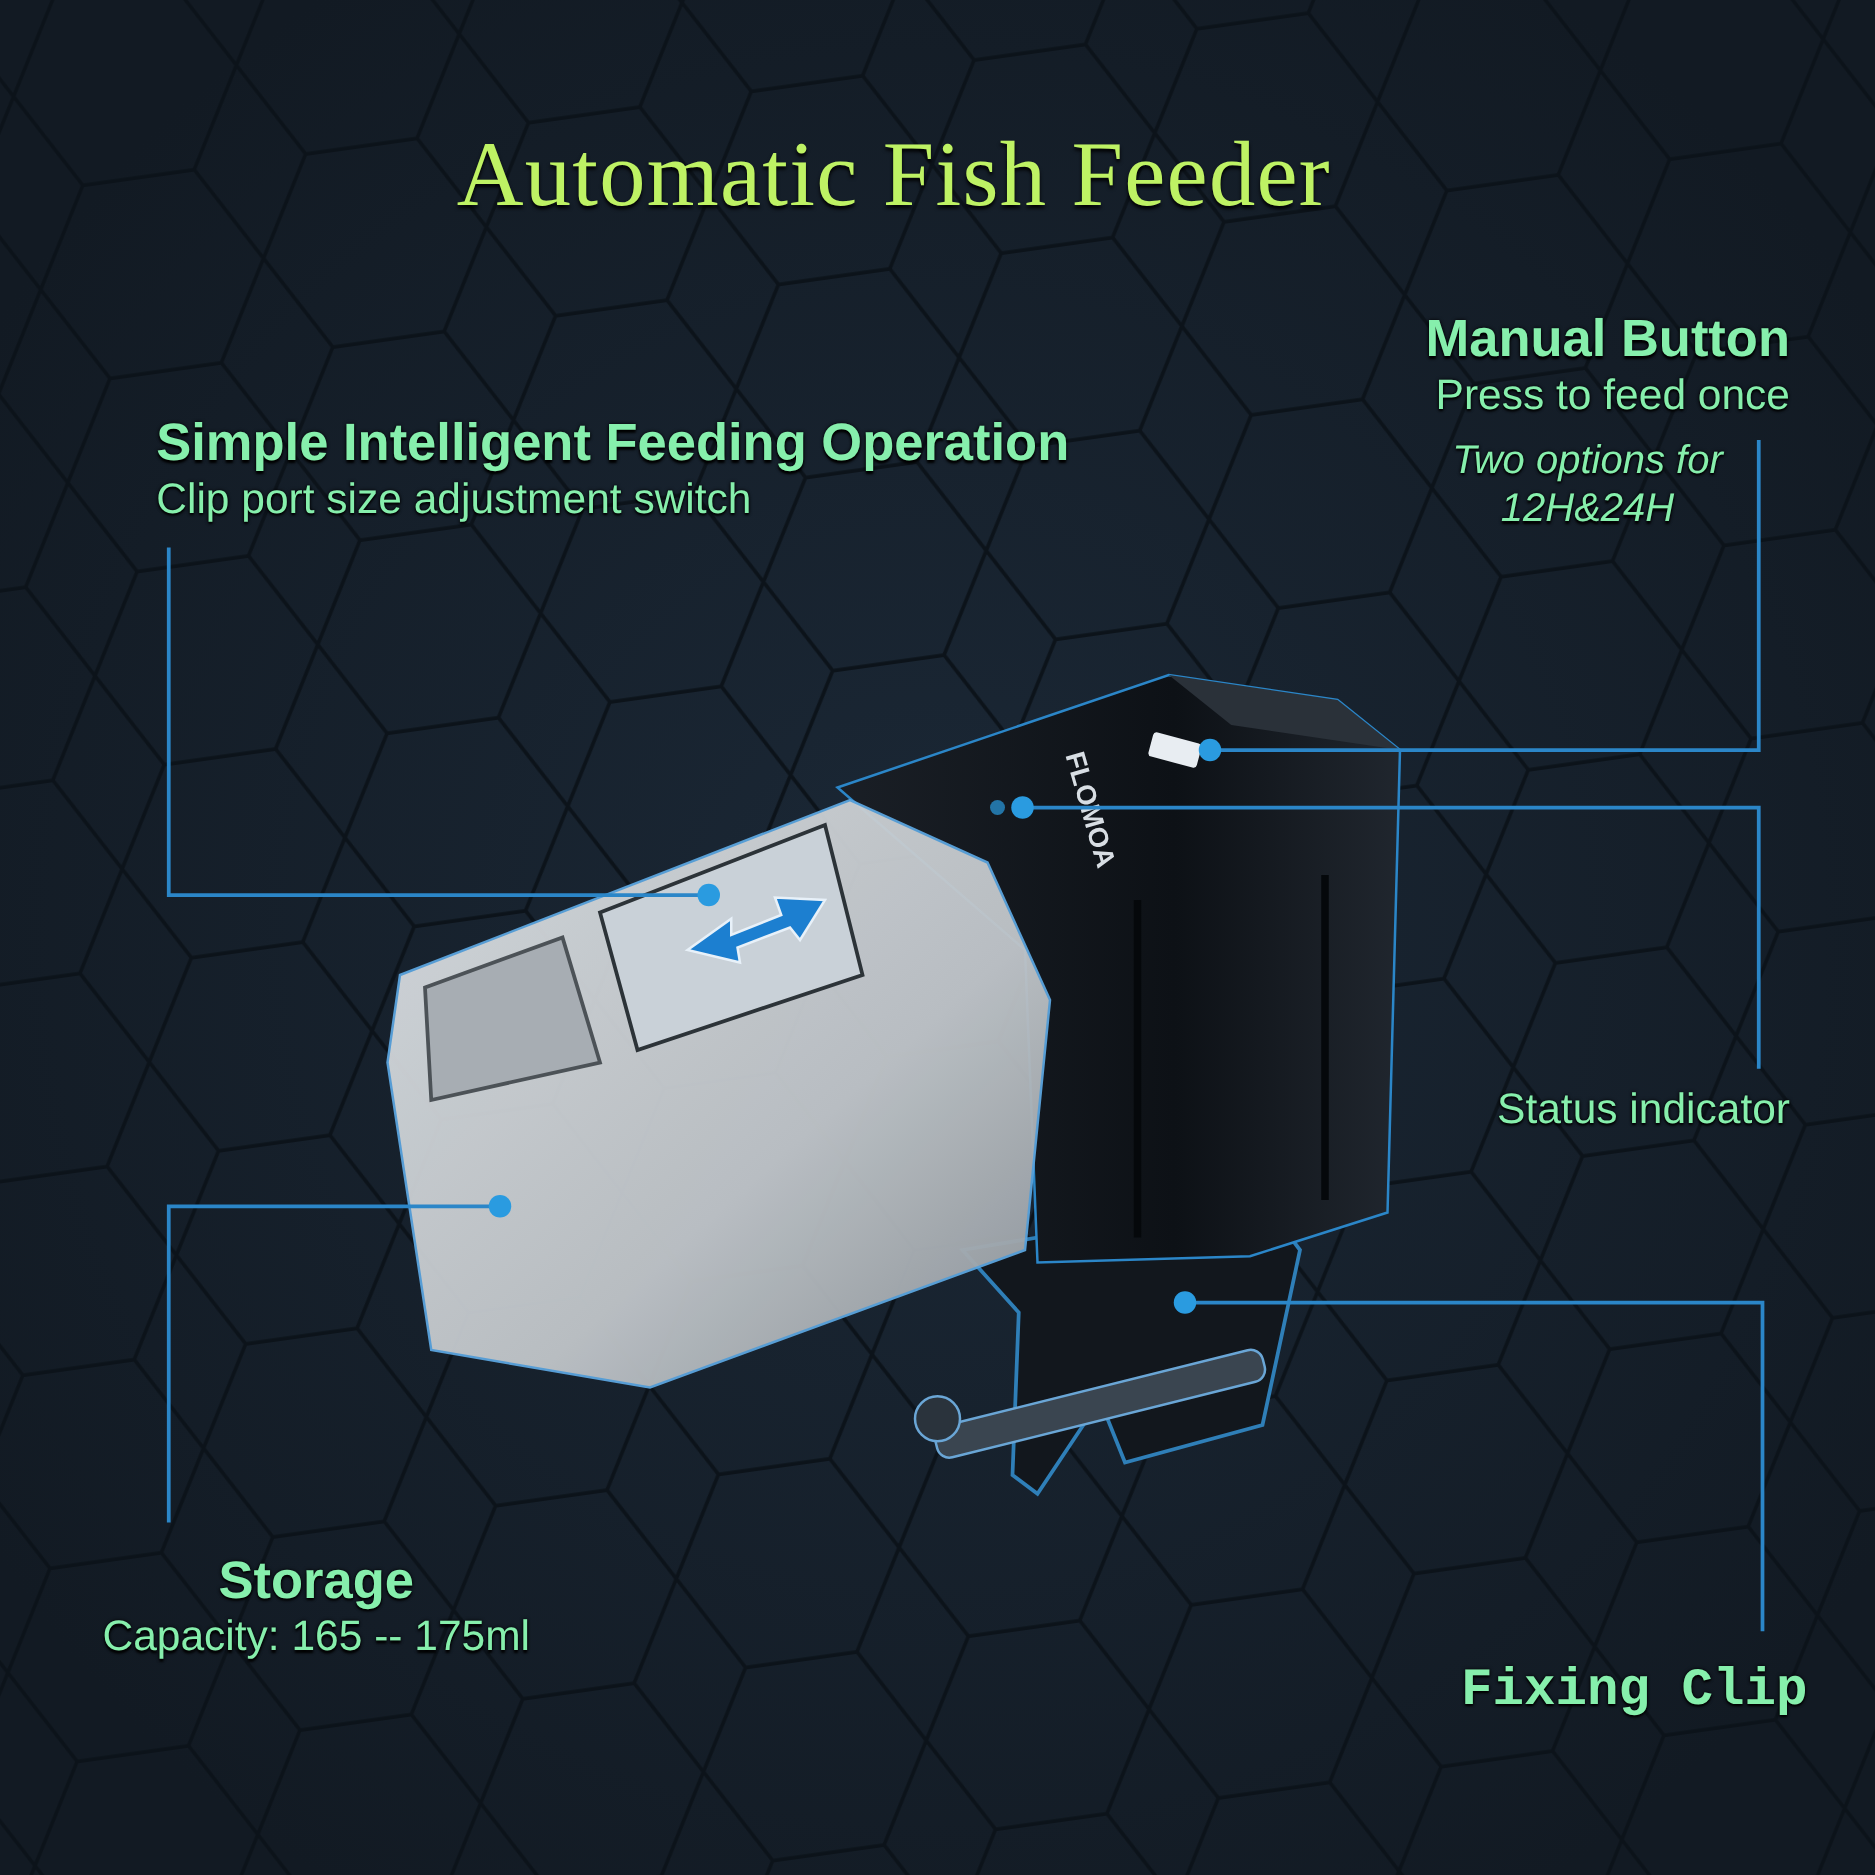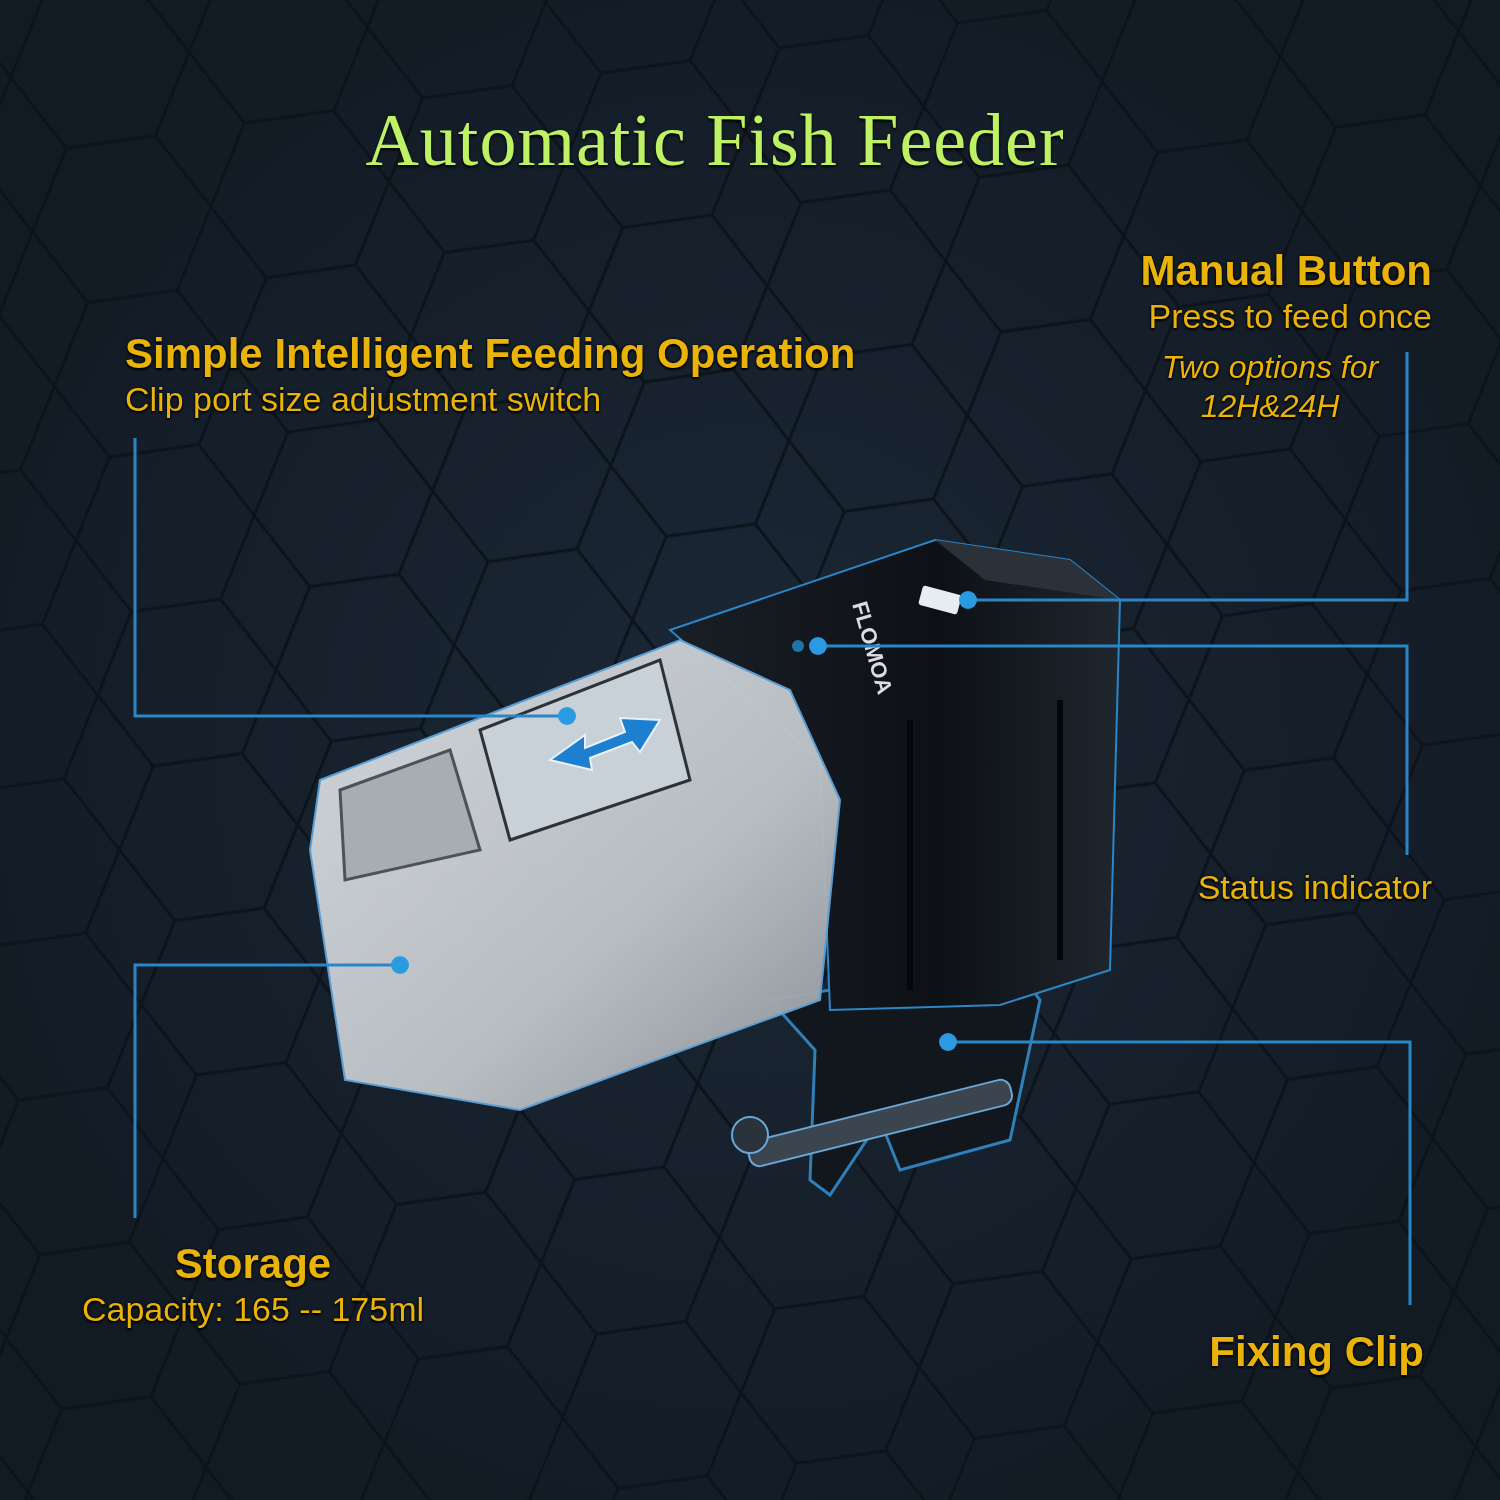--- a/index.html
+++ b/index.html
@@ -1,19 +1,19 @@
 <!DOCTYPE html>
 <html><head>
 <meta charset="utf-8">
 <style>
   html,body{margin:0;padding:0;}
   body{width:1500px;height:1500px;overflow:hidden;background:#141d27;position:relative;font-family:"Liberation Sans",sans-serif;}
   .bg{position:absolute;inset:0;}
   .title{position:absolute;left:0;width:1430px;top:62px;text-align:center;font-family:"Liberation Serif","DejaVu Serif",serif;color:#bef264;font-size:74px;letter-spacing:1px;text-shadow:0 2px 3px #000;margin-top:36px;}
-  .label{position:absolute;color:#eab308;text-shadow:0 2px 2px #000, 0 0 3px #000;}
+  .label{position:absolute;color:#86efac;text-shadow:0 2px 2px #000, 0 0 3px #000;}
   .label .h{font-weight:bold;font-size:42px;line-height:48px;}
   .label .s{font-size:34px;line-height:42px;}
   .label .s2{font-size:32px;line-height:39px;font-style:italic;}
   .right{text-align:right;}
   .center{text-align:center;}
   svg.lines{position:absolute;inset:0;}
 </style>
 </head>
 <body>
 
@@ -102,15 +102,15 @@
 
 <div class="label right" style="right:68px;top:866px;">
   <div class="s">Status indicator</div>
 </div>
 
 <div class="label" style="left:82px;top:1240px;text-align:center;">
   <div class="h">Storage</div>
   <div class="s">Capacity: 165 -- 175ml</div>
 </div>
 
-<div class="label right" style="right:76px;top:1328px;">
+<div class="label right" style="right:54px;top:1328px;font-family:Liberation Mono, monospace;">
   <div class="h">Fixing Clip</div>
 </div>
 
 </body></html>

